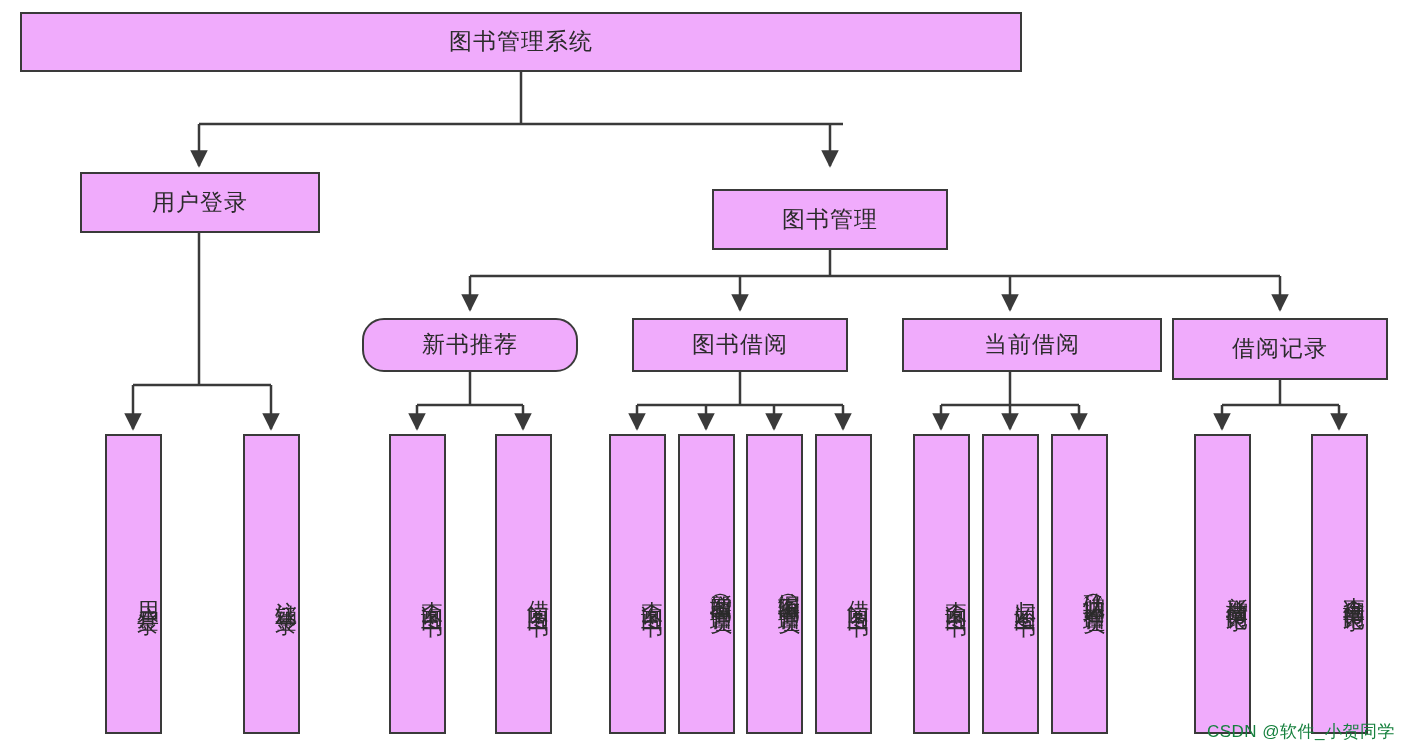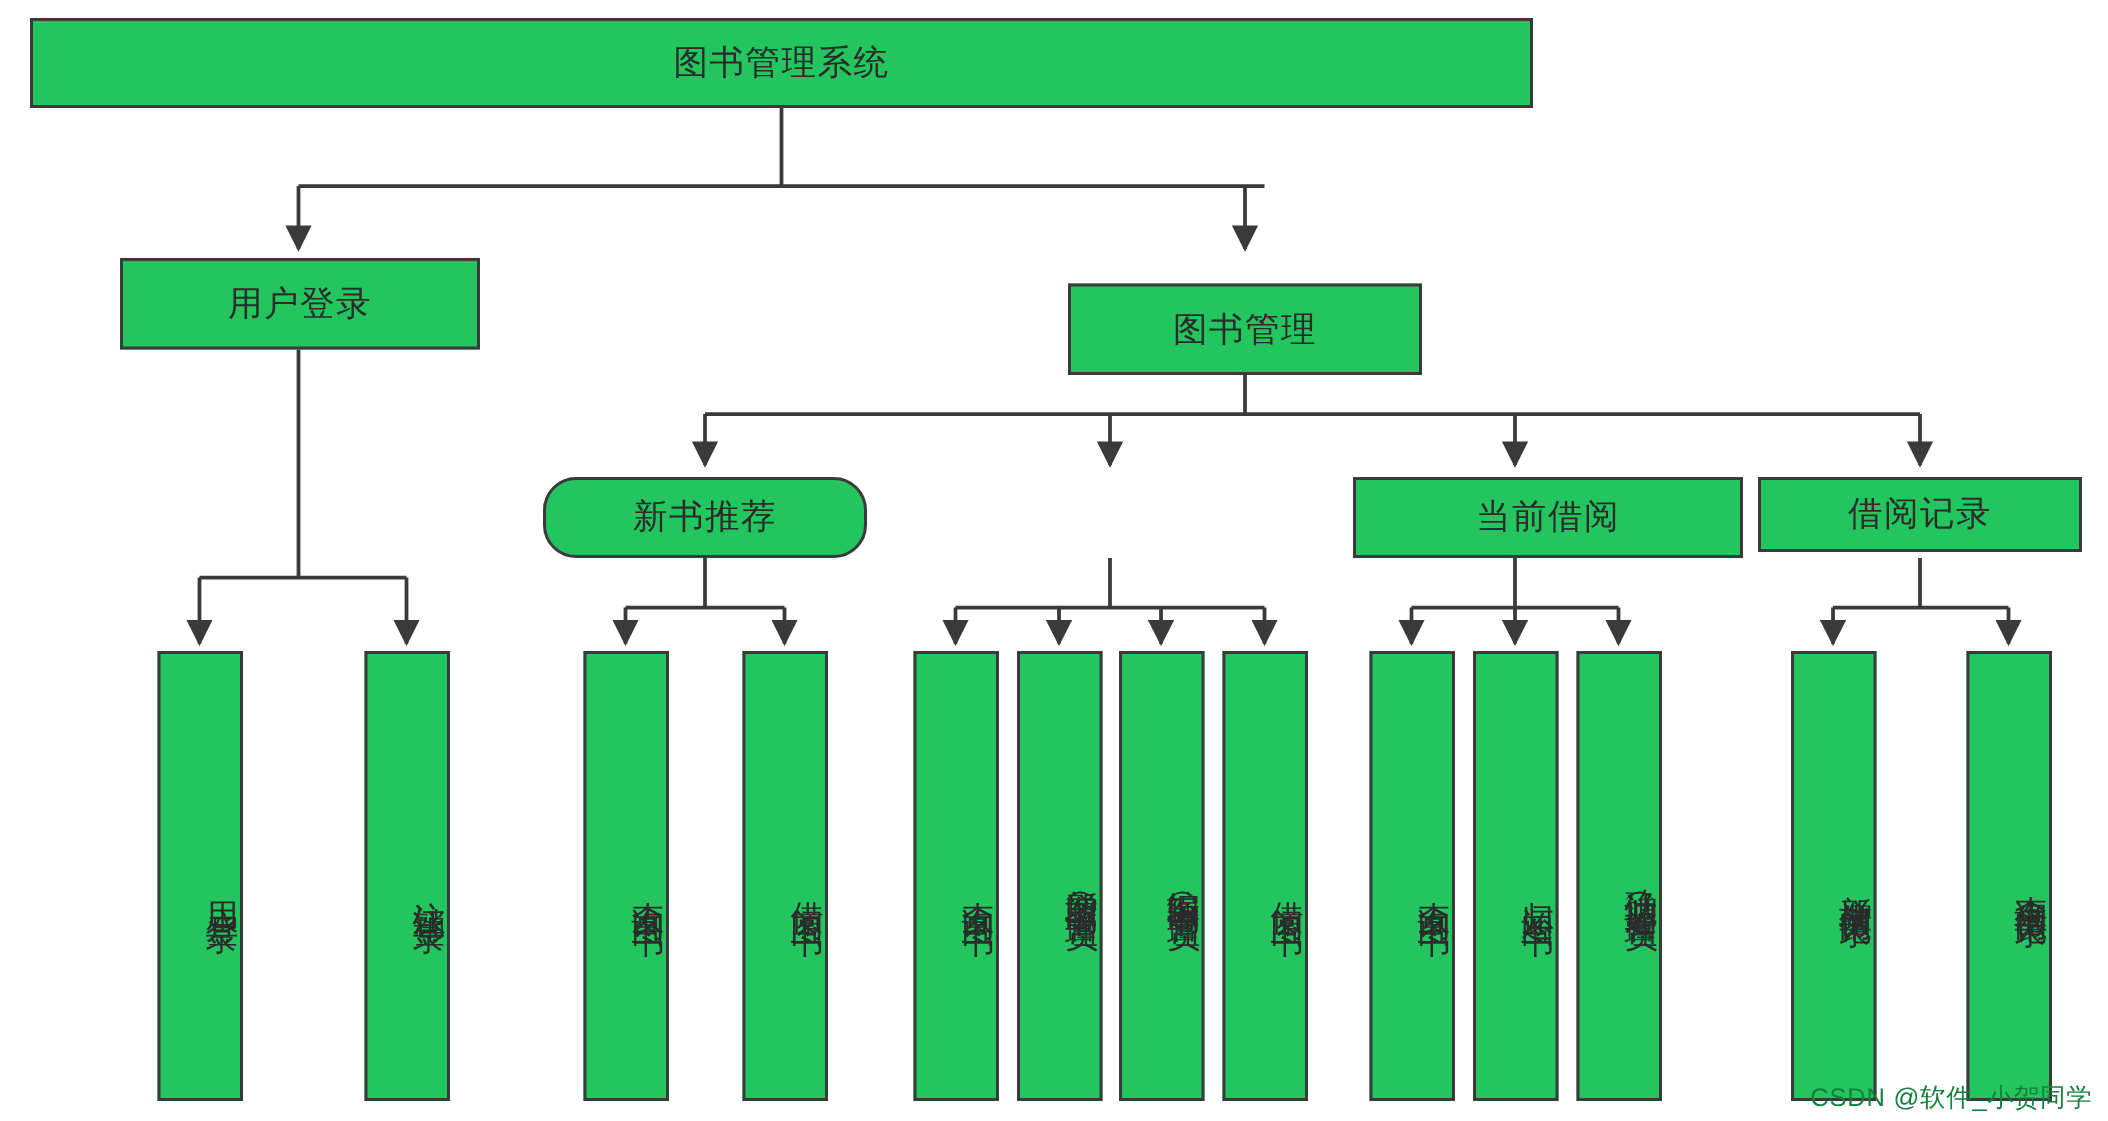--- a/index.html
+++ b/index.html
@@ -21,21 +21,21 @@
     position: absolute;
     left: 0;
     top: 0;
     width: 1405px;
     height: 747px;
     pointer-events: none;
   }
   .node {
     position: absolute;
     box-sizing: border-box;
-    background: #22c55e;
+    background: #f0abfc;
     border: 2.5px solid #3a3a3a;
     display: flex;
     align-items: center;
     justify-content: center;
     color: #2b2b2b;
   }
   .node.horizontal {
     font-size: 23px;
     letter-spacing: 1px;
     line-height: 1.1;
@@ -132,26 +132,29 @@
   </div>
 
   <div class="node horizontal" style="left:712px; top:172px; width:236px; height:61px;margin-top:17px;">
     <span class="node-label">图书管理</span>
   </div>
 
   <div class="node horizontal" style="left:362px; top:318px; width:216px; height:54px;border-radius:22px;">
     <span class="node-label">新书推荐</span>
   </div>
 
+  <div class="node horizontal" style="left:632px; top:318px; width:216px; height:54px;">
+    <span class="node-label">图书借阅</span>
+  </div>
 
   <div class="node horizontal" style="left:902px; top:318px; width:260px; height:54px;">
     <span class="node-label">当前借阅</span>
   </div>
 
-  <div class="node horizontal" style="left:1172px; top:318px; width:216px; height:50px;">
+  <div class="node horizontal" style="left:1172px; top:318px; width:216px; height:62px;">
     <span class="node-label">借阅记录</span>
   </div>
 
   <div class="node vertical" style="left:105px; top:434px; width:57px; height:300px;">
     <span class="node-label">用户登录</span>
   </div>
 
   <div class="node vertical" style="left:243px; top:434px; width:57px; height:300px;">
     <span class="node-label">注销登录</span>
   </div>

